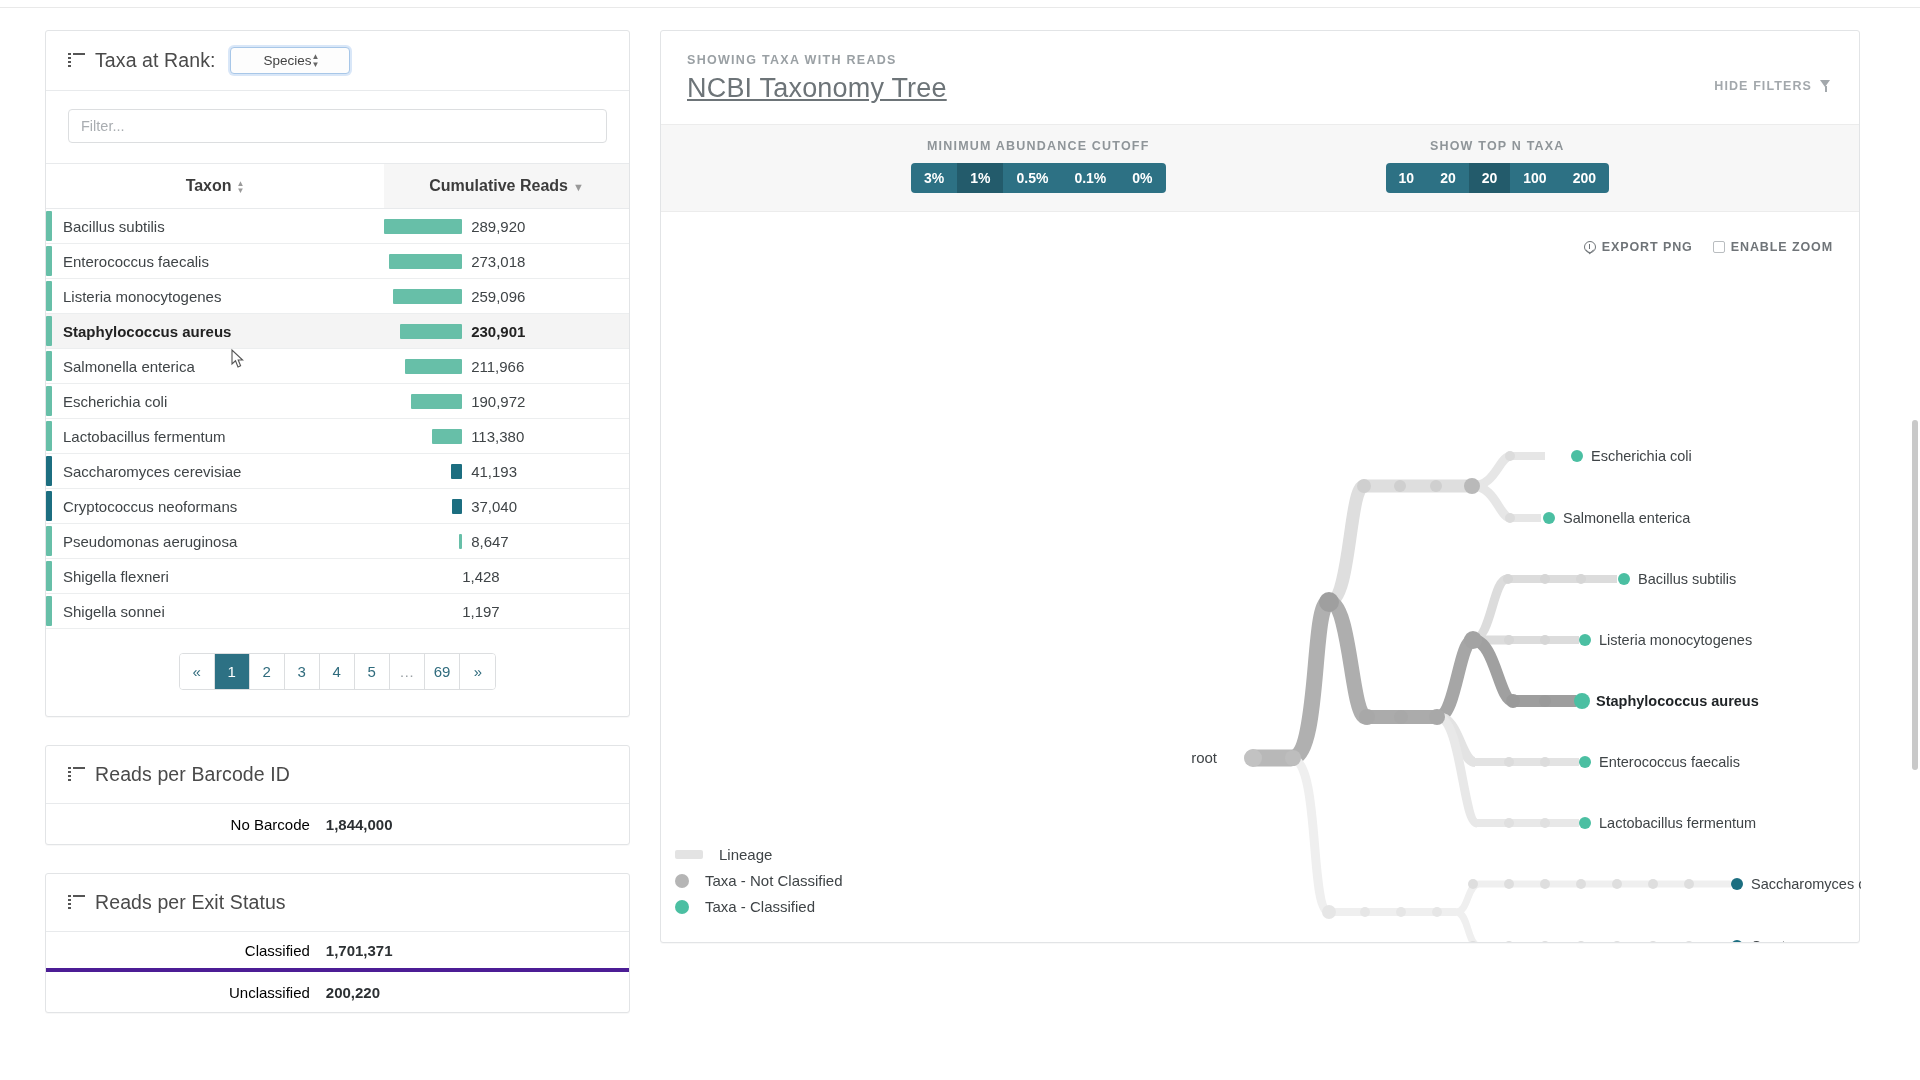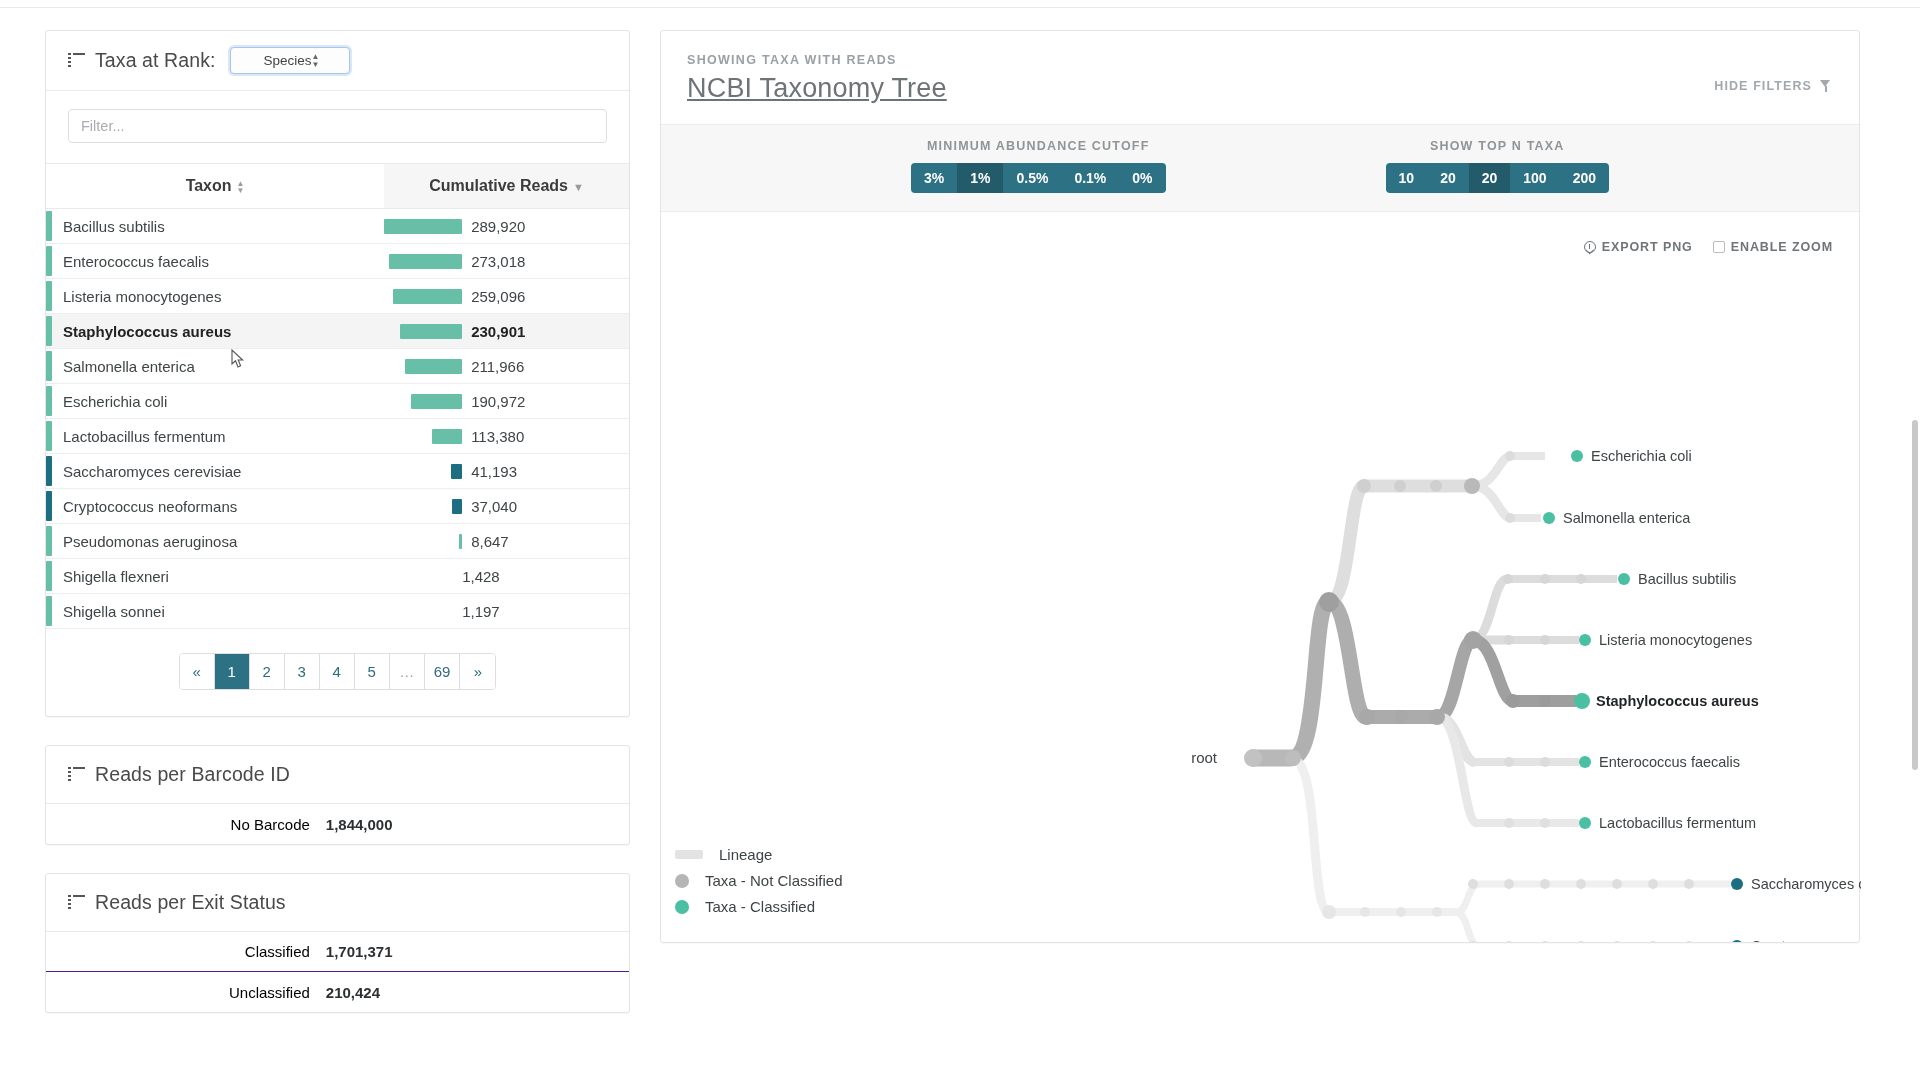--- a/index.html
+++ b/index.html
@@ -97,21 +97,21 @@
   .pager { display:flex; border:1px solid #dcdee0; border-radius:4px; overflow:hidden; }
   .pager div {
     min-width:35px; height:35px; display:flex; align-items:center; justify-content:center;
     font-size:15px; color:#2f6b7d; border-right:1px solid #dcdee0; background:#fff; padding:0 9px;
   }
   .pager div:last-child { border-right:none; }
   .pager div.cur { background:#2d7184; color:#fff; font-weight:400; }
   .pager div.dots { color:#9aa0a4; }
 
   .kv-row {
-    display:flex; align-items:center; height:40px; border-bottom:1px solid #4c1d95;
+    display:flex; align-items:center; height:40px; border-bottom:4px solid #4c1d95;
     font-size:15px;
   }
   .kv-row:last-child { border-bottom:none; }
   .kv-key { width:48%; text-align:right; padding-right:16px; color:#000000; }
   .kv-val { font-weight:700; color:#2c3033; }
 
   
   .right-col {
     position:absolute; left:660px; top:30px; width:1200px;
     border:1px solid #e2e4e6; border-radius:3px; background:#fff;
@@ -400,21 +400,21 @@
         </span>
         <span class="card-title">Reads per Exit Status</span>
       </div>
       <div id="exit-rows">
           <div class="kv-row">
             <div class="kv-key">Classified</div>
             <div class="kv-val">1,701,371</div>
           </div>
           <div class="kv-row">
             <div class="kv-key">Unclassified</div>
-            <div class="kv-val">210,424</div>
+            <div class="kv-val">200,220</div>
           </div>
         </div>
     </div>
   </div>
 
   <div class="right-col">
     <div class="rp-head">
       <div class="rp-eyebrow">SHOWING TAXA WITH READS</div>
       <div class="rp-title">NCBI Taxonomy Tree</div>
       <div class="hide-filters">

